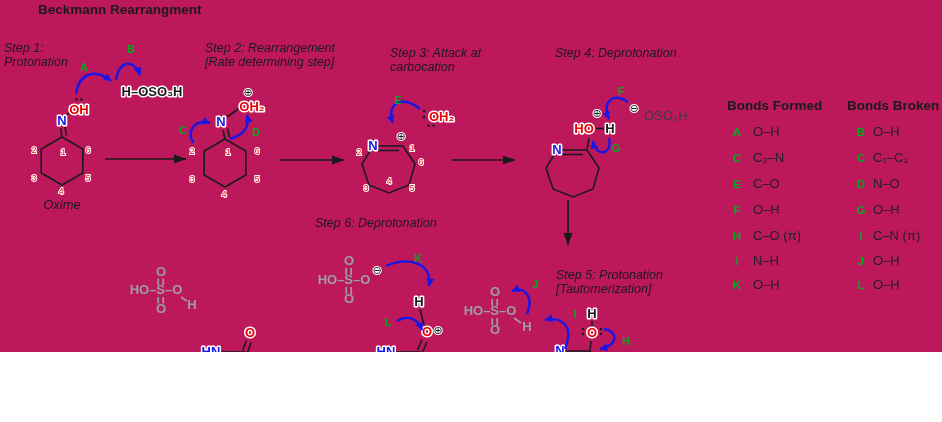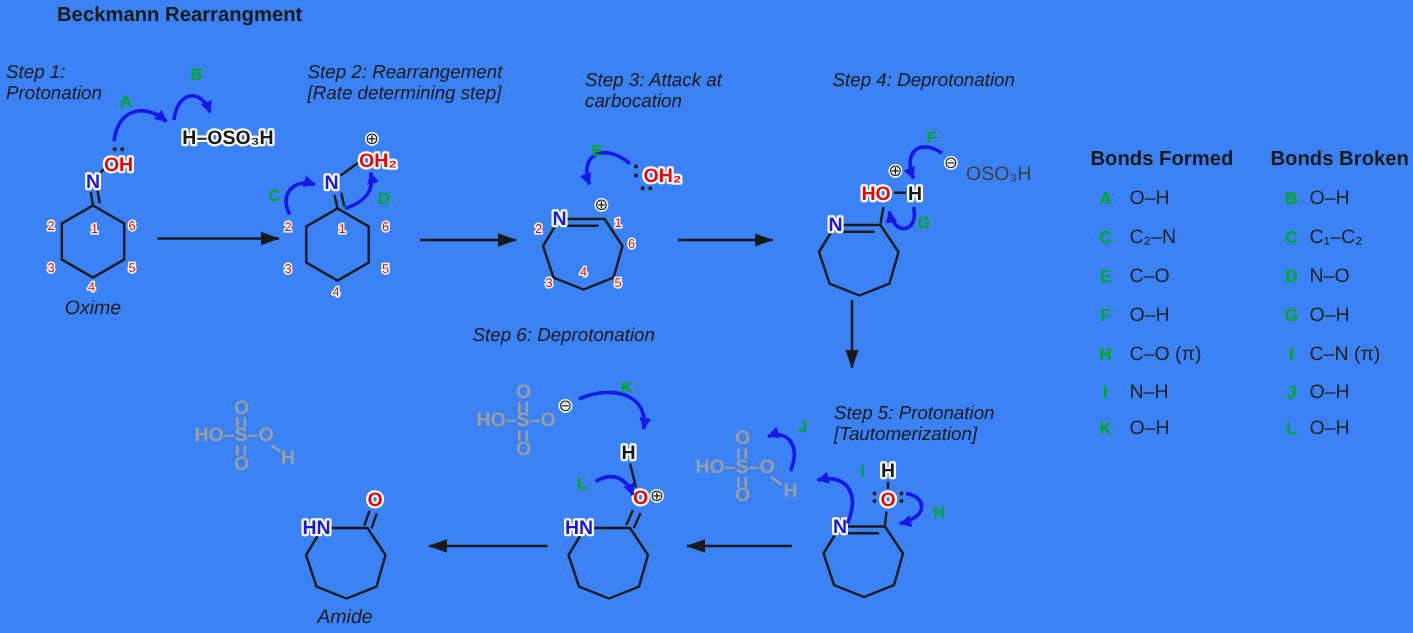--- a/index.html
+++ b/index.html
@@ -1,16 +1,16 @@
 <!DOCTYPE html>
 <html><head>
 <meta charset="utf-8">
 <style>
   html,body{margin:0;padding:0;background:#fff;}
-  #canvas{position:relative;width:942px;height:422px;background:#3b82f6;overflow:hidden;}
+  #canvas{position:relative;width:942px;height:352px;background:#be185d;overflow:hidden;}
   svg text{font-family:"Liberation Sans","DejaVu Sans",sans-serif;}
   .atom{font-size:13px;font-weight:bold;paint-order:stroke;stroke:#ffffff;stroke-width:3px;stroke-linejoin:round;}
   .f-blue{fill:#1717e6;}
   .f-red{fill:#ee0000;}
   .f-gray{fill:#9e9e9e;}
   .f-dark{fill:#3d3d3d;}
   .f-black{fill:#1a1a1a;}
   .num{font-size:8.5px;fill:#ee0000;paint-order:stroke;stroke:#ffffff;stroke-width:2px;}
   .glabel{font-size:11px;font-weight:bold;fill:#00ab1c;}
   .stitle{font-size:12.5px;font-style:italic;fill:#1a1a1a;}

